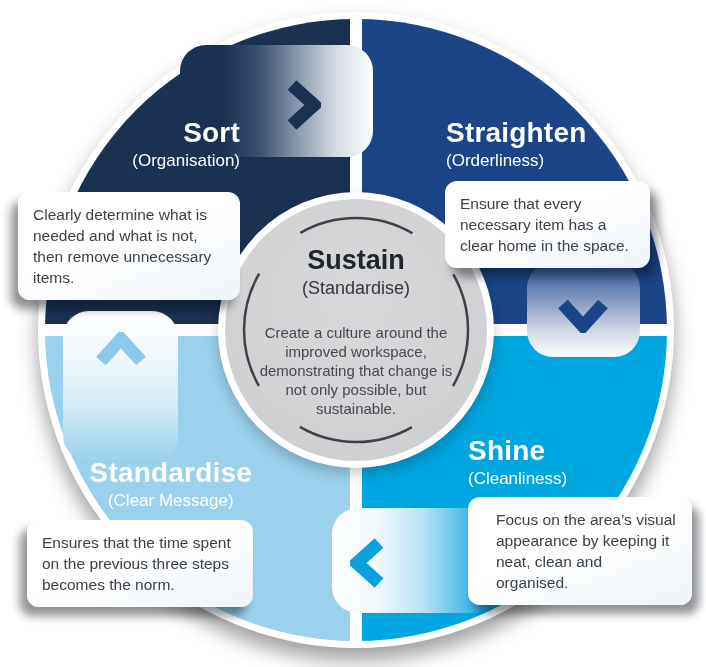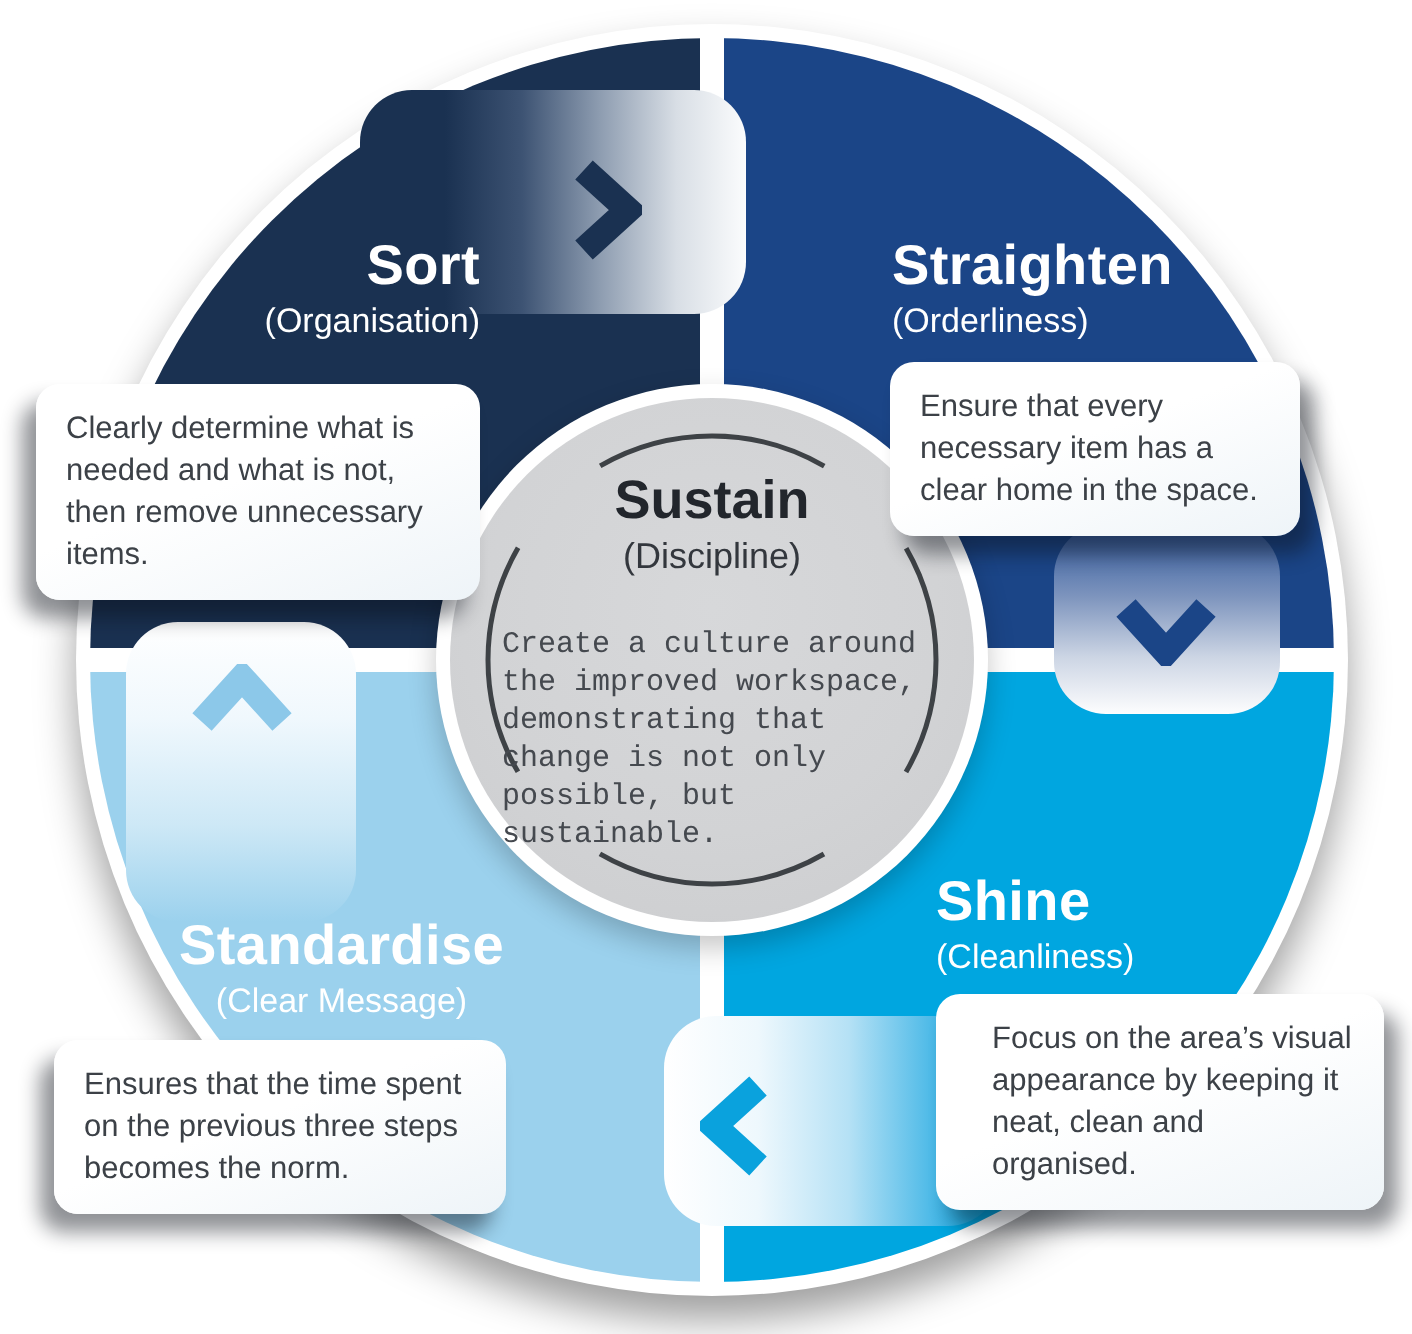--- a/index.html
+++ b/index.html
@@ -85,25 +85,26 @@
     background: radial-gradient(circle at 50% 40%, #d7d8da 0%, #d2d3d5 55%, #cbccce 100%);
   }
   .dash-ring { position: absolute; left: 0; top: 0; }
   .center-text {
     position: absolute;
     inset: 0;
     display: flex;
     flex-direction: column;
     justify-content: center;
     align-items: center;
+    text-align: center;
     padding-top: 2px;
   }
   .center-title { font-size: 27px; font-weight: 700; color: #22262c; }
   .center-sub   { font-size: 18px; color: #33373d; margin-top: 2px; }
-  .center-body  { font-size: 15px; line-height: 19px; color: #45494f; width: 210px; margin: 24px auto 0; font-family: Liberation Mono, monospace; }
+  .center-body  { font-size: 15px; line-height: 19px; color: #45494f; width: 210px; margin: 24px auto 0; }
 
   
   .callout {
     position: absolute;
     z-index: 6;
     background: linear-gradient(160deg, #ffffff 45%, #eef4f8 100%);
     border-radius: 12px;
     padding: 12px 15px;
     box-sizing: border-box;
     font-size: 15.5px;
@@ -168,21 +169,21 @@
     <div class="qtitle-sub">(Clear Message)</div>
   </div>
 
   <div class="center-circle">
     <div class="center-inner">
       <svg class="dash-ring" width="262" height="262" viewBox="0 0 262 262">
         <circle cx="131" cy="131" r="112" fill="none" stroke-width="2.5" stroke-dasharray="117.3 58.6" stroke-dashoffset="58.65" stroke="#3e4246"></circle>
       </svg>
       <div class="center-text">
         <div class="center-title">Sustain</div>
-        <div class="center-sub">(Discipline)</div>
+        <div class="center-sub">(Standardise)</div>
         <p class="center-body">Create a culture around the improved workspace, demonstrating that change is not only possible, but sustainable.</p>
       </div>
     </div>
   </div>
 
   <div class="callout c-sort">
     <p>Clearly determine what is needed and what is not, then remove unnecessary items.</p>
   </div>
   <div class="callout c-straighten">
     <p>Ensure that every necessary item has a clear home in the space.</p>

